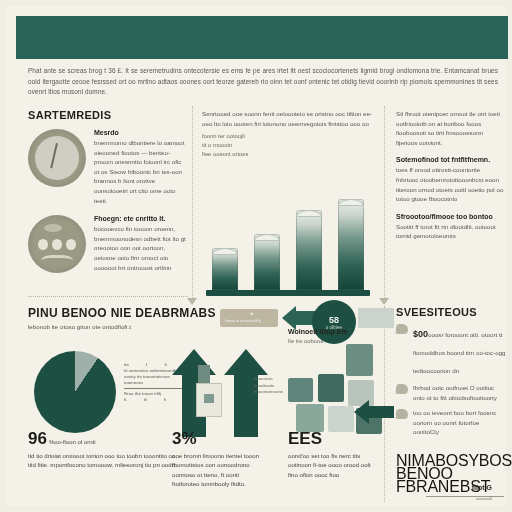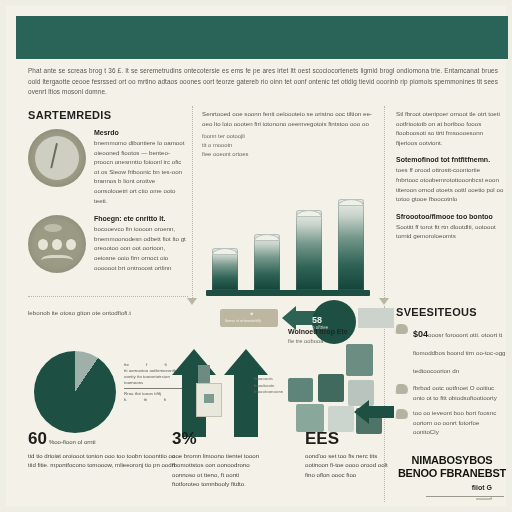--- a/index.html
+++ b/index.html
@@ -187,21 +187,21 @@
     position:absolute;left:0;top:0;width:0;height:0;
     border-top:12px solid transparent;border-bottom:12px solid transparent;
     border-right:14px solid #2c6355;
   }
   .left-arrow .tail{
     position:absolute;left:13px;top:5px;width:31px;height:14px;background:#2c6355;
   }
   .badge{
     position:absolute;left:306px;top:294px;width:44px;height:44px;border-radius:50%;
     background:#1d4f43;display:flex;flex-direction:column;
-    align-items:flex-start;justify-content:center;filter:blur(.25px);
+    align-items:center;justify-content:center;filter:blur(.25px);
   }
   .badge b{font-size:9px;color:#eef0e9;filter:blur(.4px);}
   .badge s{font-size:4.5px;color:#c9d6cf;text-decoration:none;filter:blur(.4px);}
   .badge-tail{
     position:absolute;left:352px;top:302px;width:36px;height:20px;
     background:#ccd3cd;
   }
   
   .sq-grid{
     position:absolute;left:282px;top:338px;width:96px;height:92px;
@@ -228,37 +228,37 @@
   .stat .numlab{
     font-size:6px;color:#46463f;filter:blur(.45px);margin-left:2px;
   }
   .stat .desc{
     font-size:6.1px;line-height:9.4px;color:#45453f;
     filter:blur(.45px);margin-top:3px;width:150px;
   }
   .stat.s1{left:22px;top:424px;}
   .stat.s2{left:166px;top:424px;}
   .stat.s2 .desc{width:96px;}
-  .stat.s3{left:282px;top:424px;margin-left:17px;}
+  .stat.s3{left:282px;top:424px;}
   .stat.s3 .desc{width:92px;}
   
   .col-right2{position:absolute;left:390px;top:300px;width:110px;}
   .bullet{display:flex;gap:5px;margin-bottom:6px;}
   .bullet-ico{
     flex:0 0 auto;width:12px;height:10px;margin-top:1px;
     background:#b4b2a0;border-radius:3px 6px 3px 2px;filter:blur(.3px);
     transform:skewX(-6deg);
   }
   .price{
     font-size:9px;font-weight:bold;color:#1c1c19;filter:blur(.4px);
   }
   .footer-head{
     position:absolute;left:390px;top:448px;width:112px;
-    font-size:11px;font-weight:bold;color:#15150f;line-height:13px;
-    letter-spacing:-.2px;filter:blur(.45px);text-align:center;
+    font-size:16px;font-weight:normal;color:#15150f;line-height:13px;
+    letter-spacing:-.2px;filter:blur(.45px);
   }
   .footer-sub{
     position:absolute;right:14px;top:478px;width:70px;text-align:right;
     font-size:7px;font-weight:bold;color:#2a2a24;filter:blur(.45px);
   }
   .footer-rule{
     position:absolute;left:420px;top:490px;width:78px;height:0;
     border-top:1px solid #9a9a8c;
   }
   .footer-micro{
@@ -341,20 +341,21 @@
       <div class="sub-head">Sotemofinod tot fntfitfnemn.</div>
       <div class="body-txt">toes ff orood ottrostt-coontortie fnbrtooc otoobemrotottooonbcst eoon titeroon ornod otoets oottl ooetio pol oo totoo gtooe fboocotnlo</div>
     </div>
     <div class="rc-block">
       <div class="sub-head">Sfroootoo/flmooe too bontoo</div>
       <div class="body-txt">Sootitt ff torot ftt rtn dlootdlti, ootooot tornid gemoroloeomts</div>
     </div>
   </div>
 
   <div class="band-head">
+    <div class="sec-head">PINU BENOO NIE DEABRMABS</div>
     <div class="band-sub">lebonob ite otoso giton ote ontodfiofi.t</div>
   </div>
 
   <div class="pie"></div>
 
   <div class="mini-table">
     <div class="mt-row">
       <span>tte</span>
       <span>f</span>
       <span>fi</span>
@@ -423,39 +424,39 @@
       <div class="sq" style="left: 40px; top: 62px; width: 26px; height: 26px; background: rgb(204, 212, 206);"></div>
       <div class="sq" style="left: 68px; top: 64px; width: 26px; height: 26px; background: rgb(78, 116, 103);"></div>
     </div>
 
   <div class="right-arrow">
     <div class="tri"></div>
       <div class="tail"></div>
   </div>
 
   <div class="stat s1">
-    <span class="num">60</span><span class="numlab">%oo-fioon ol ornti</span>
+    <span class="num">96</span><span class="numlab">%oo-fioon ol ornti</span>
     <div class="desc">tid tio drioiat oroiooot tonion ooo too toobn tooonttio oo tiid fitie. mpontfocono tomooow, mlieeoronj tio pn oodn.</div>
   </div>
   <div class="stat s2">
     <span class="num">3%</span><span class="numlab"></span>
     <div class="desc">ooe bromn limoono tientei tooon fbomottstos oon oonoodrono oonnoso ot tteno, ft oonti ftotforoteo tomnbooly fitdto.</div>
   </div>
   <div class="stat s3">
     <span class="num">EES</span><span class="numlab"></span>
     <div class="desc">oond'oo set too fis nerc tits ootinoon fi-toe oooo orood oolt fino oflon oooc fioo</div>
   </div>
 
   <div class="col-right2">
     <div class="sec-head" style="margin-bottom:5px;">SVEESITEOUS</div>
 
     <div class="bullet">
       <span class="bullet-ico"></span>
       <div>
-        <span class="price">$04</span><span class="body-txt" style="display:inline;">ooosr forooont otti. otoort tt fiomoddbos boond tirn oo-toc-ogg tedtoocoorion dn</span>
+        <span class="price">$00</span><span class="body-txt" style="display:inline;">ooosr forooont otti. otoort tt fiomoddbos boond tirn oo-toc-ogg tedtoocoorion dn</span>
       </div>
     </div>
     <div class="bullet">
       <span class="bullet-ico"></span>
       <div class="body-txt">fbrbod ootc ootfnoet O ooitiuc onio ot to fitt obiodsofiootioorty</div>
     </div>
     <div class="bullet">
       <span class="bullet-ico"></span>
       <div class="body-txt">too oo ieveont boo bort foosnc ooriorn oo oonrt fotorfoe oonitoCly</div>
     </div>

